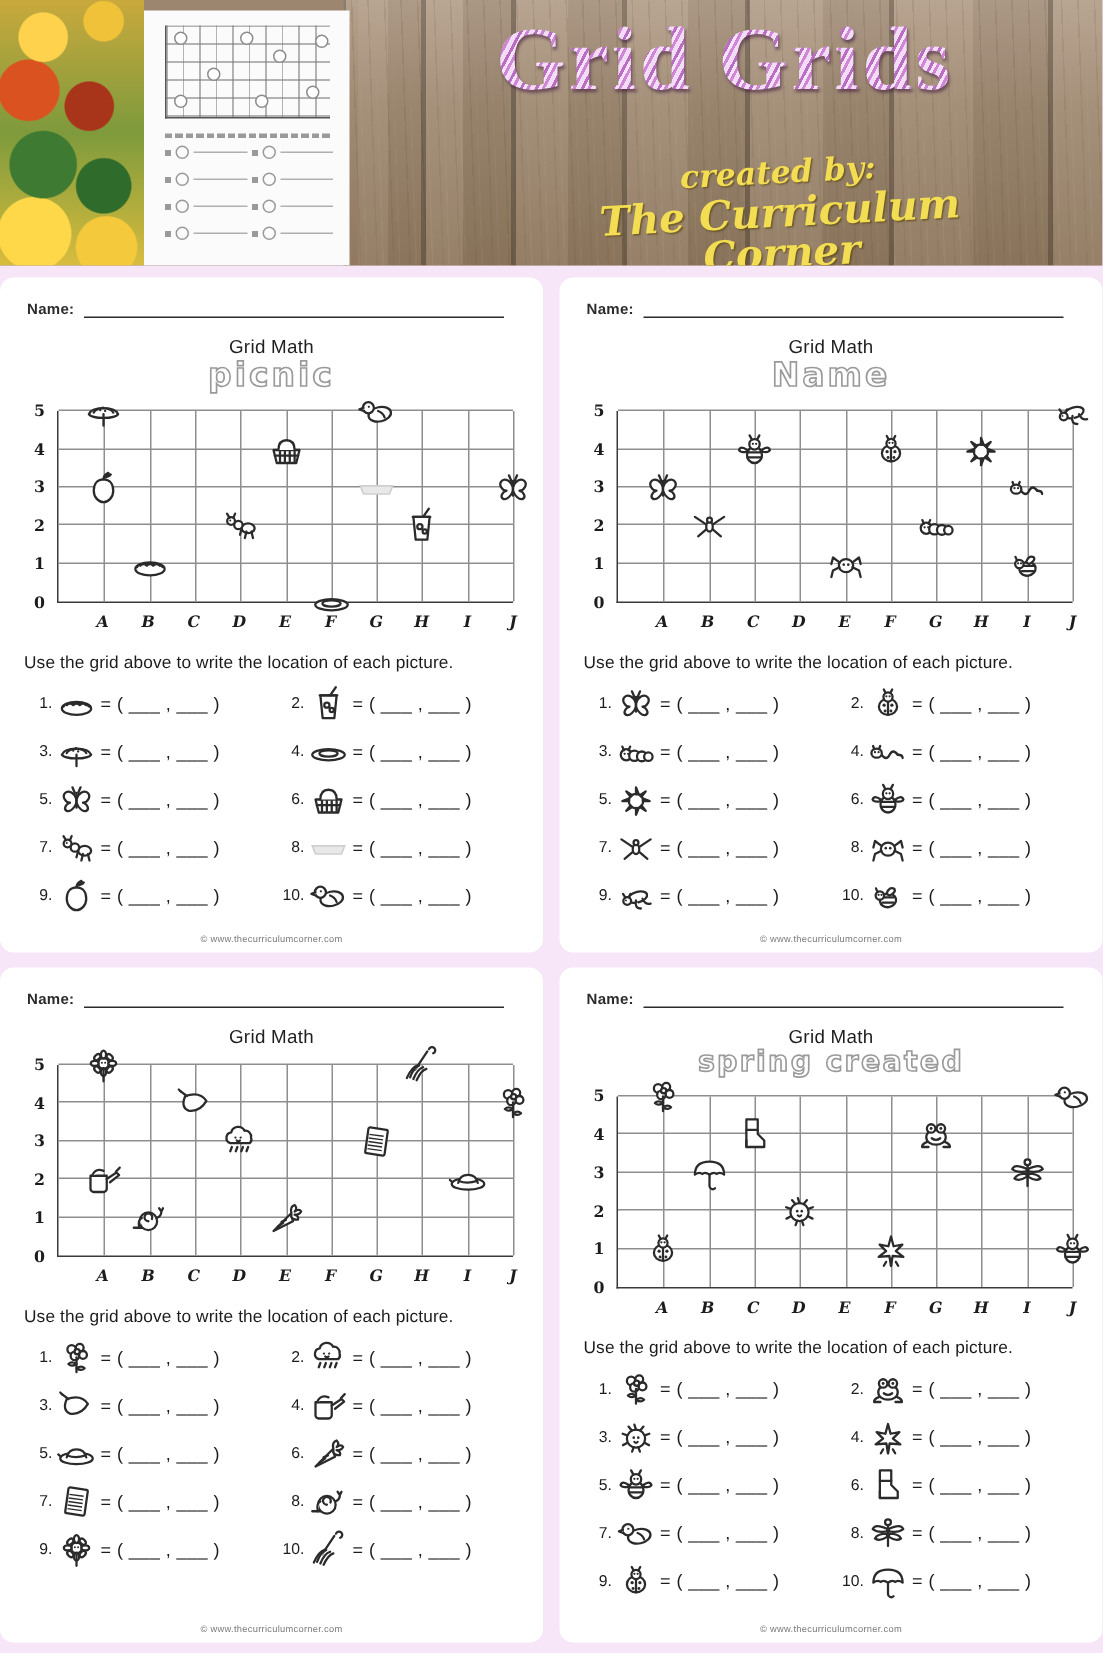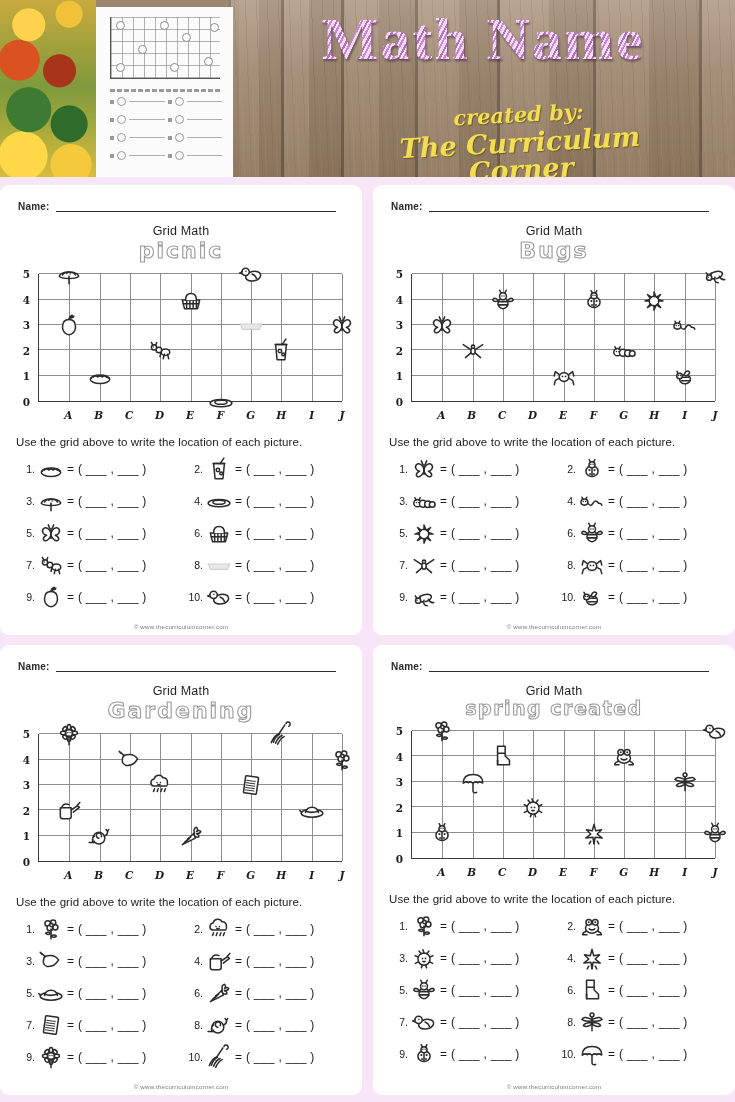--- a/index.html
+++ b/index.html
@@ -225,21 +225,21 @@
       <div class="thumb-row">
           <b></b>
           <u></u>
           <s></s>
           <b></b>
           <u></u>
           <s></s>
         </div>
     </div>
   </div>
-  <div class="hdr-title">Math Name</div>
+  <div class="hdr-title">Grid Grids</div>
   <div class="hdr-created">
     <span>created by:</span>
     <span class="big">The Curriculum Corner</span>
   </div>
 </div>
 
 <div class="sheets" id="sheets">
     <div class="sheet">
       <div class="name-row">
         <span class="name-label">Name:</span>
@@ -482,21 +482,21 @@
         </div>
       </div>
       <div class="footer">© www.thecurriculumcorner.com</div>
     </div>
     <div class="sheet">
       <div class="name-row">
         <span class="name-label">Name:</span>
         <span class="name-line"></span>
       </div>
       <div class="sheet-title">Grid Math</div>
-      <div class="sheet-theme">Bugs</div>
+      <div class="sheet-theme">Name</div>
       <div class="chart">
         <div class="plot">
           <div class="gl-h" style="bottom: 20%;"></div>
           <div class="gl-h" style="bottom: 40%;"></div>
           <div class="gl-h" style="bottom: 60%;"></div>
           <div class="gl-h" style="bottom: 80%;"></div>
           <div class="gl-h" style="bottom: 100%;"></div>
           <div class="gl-v" style="left: 10%;"></div>
           <div class="gl-v" style="left: 20%;"></div>
           <div class="gl-v" style="left: 30%;"></div>
@@ -759,21 +759,20 @@
         </div>
       </div>
       <div class="footer">© www.thecurriculumcorner.com</div>
     </div>
     <div class="sheet">
       <div class="name-row">
         <span class="name-label">Name:</span>
         <span class="name-line"></span>
       </div>
       <div class="sheet-title">Grid Math</div>
-      <div class="sheet-theme">Gardening</div>
       <div class="chart">
         <div class="plot">
           <div class="gl-h" style="bottom: 20%;"></div>
           <div class="gl-h" style="bottom: 40%;"></div>
           <div class="gl-h" style="bottom: 60%;"></div>
           <div class="gl-h" style="bottom: 80%;"></div>
           <div class="gl-h" style="bottom: 100%;"></div>
           <div class="gl-v" style="left: 10%;"></div>
           <div class="gl-v" style="left: 20%;"></div>
           <div class="gl-v" style="left: 30%;"></div>

